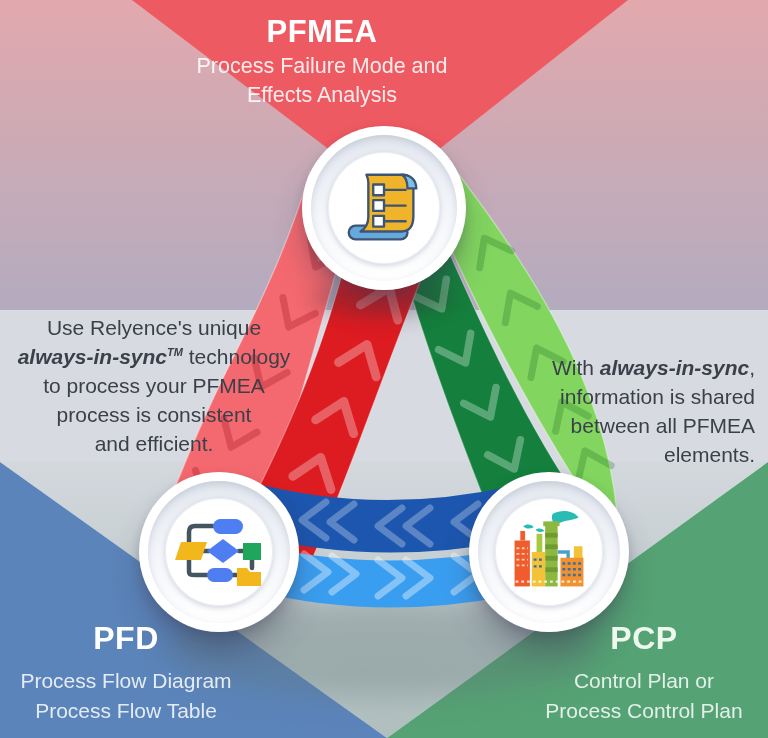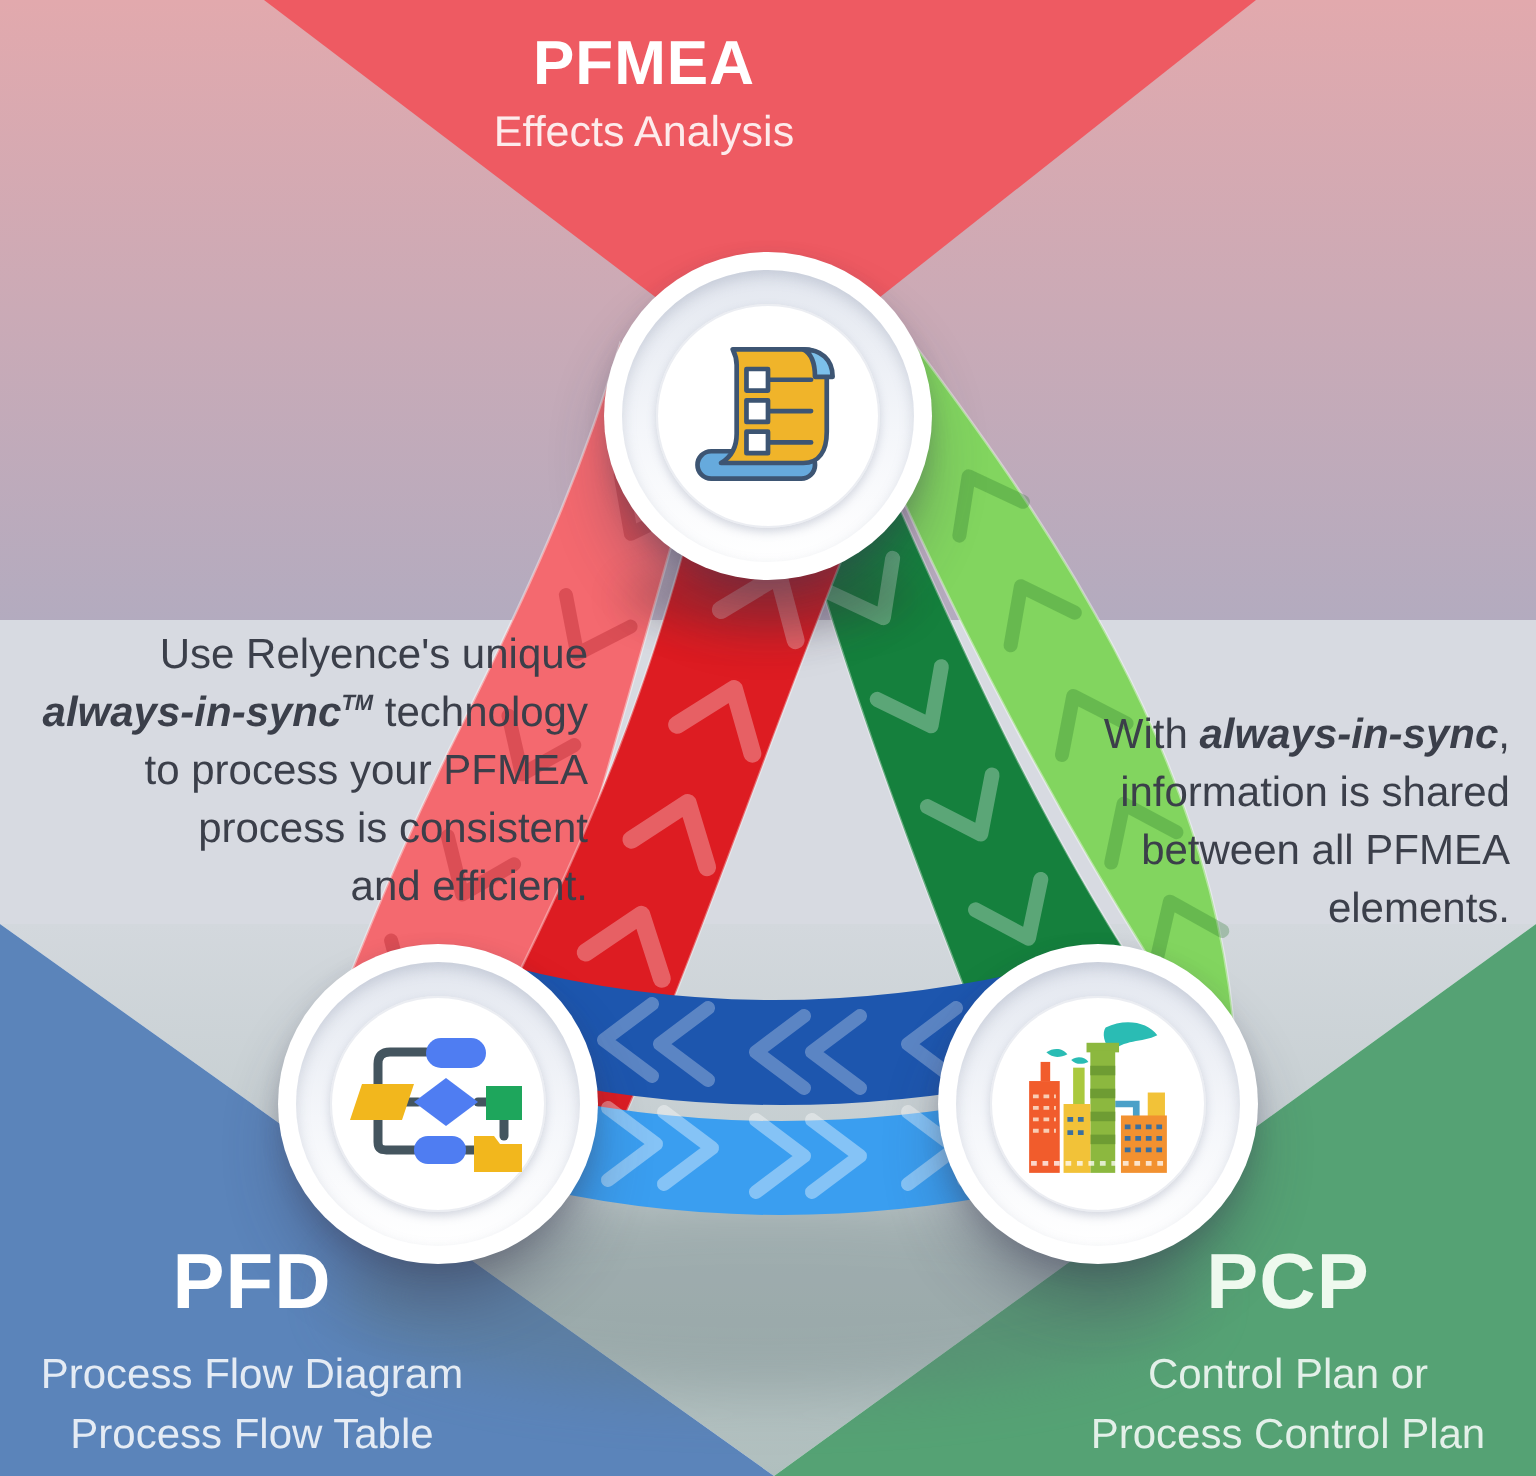--- a/index.html
+++ b/index.html
@@ -20,30 +20,30 @@
             box-shadow:0 2px 5px rgba(120,130,155,.30), inset 0 0 0 1px rgba(215,220,230,.5);
             display:flex; align-items:center; justify-content:center; }
   .bubble-top   { left:302px; top:126px; width:164px; height:164px; }
   .bubble-left  { left:139px; top:472px; width:160px; height:160px; }
   .bubble-right { left:469px; top:472px; width:160px; height:160px; }
 
   
   .top-block { position:absolute; left:0; top:14px; width:644px; text-align:center; }
   .top-block .h { font-size:31px; font-weight:700; color:#ffffff; letter-spacing:.5px; }
   .top-block .s { font-size:21.5px; line-height:29px; color:rgba(255,255,255,.88); margin-top:2px;}
-  .top-block .s + .s { margin-top:16px; }
+  .top-block .s + .s { margin-top:0; }
 
   .note { position:absolute; top:313px; font-size:21px; line-height:29px; color:#3b3f4a; }
-  .note-left  { left:14px;  width:280px; text-align:right; }
+  .note-left  { left:14px;  width:280px; text-align:center; }
   .note-right { right:13px; width:265px; text-align:right;margin-top:40px; }
   .bi { font-weight:700; font-style:italic; }
   sup.tm { font-size:11px; font-weight:700; font-style:italic; line-height:0; }
 
   .corner-block { position:absolute; top:620px; text-align:center; }
-  .corner-block .h { font-size:39px; font-weight:700; letter-spacing:.5px; }
+  .corner-block .h { font-size:32px; font-weight:700; letter-spacing:.5px; }
   .corner-block .s { font-size:21px; line-height:29px; color:rgba(255,255,255,.84); margin-top:9px; }
   .corner-block .s + .s { margin-top:1px; }
   .pfd-block { left:0px;   width:252px; }
   .pfd-block .h { color:#ffffff; }
   .pcp-block { left:516px; width:256px; }
   .pcp-block .h { color:#eef9ee; }
 </style>
 </head>
 <body>
 
@@ -227,20 +227,21 @@
             <line x1="64" y1="70" x2="84" y2="70"></line>
           </g>
           <line x1="15" y1="77" x2="85" y2="77" stroke="rgba(255,255,255,0.75)" stroke-width="2.5" stroke-dasharray="3 3"></line>
         </svg>
       </div>
     </div>
   </div>
 
   <div class="top-block">
     <div class="h">PFMEA</div>
+    <div class="s">Process Failure Mode and</div>
     <div class="s">Effects Analysis</div>
   </div>
 
   <div class="note note-left">
     <div>Use Relyence's unique</div>
     <div><span class="bi">always-in-sync</span><sup class="tm">TM</sup><span> technology</span></div>
     <div>to process your PFMEA</div>
     <div>process is consistent</div>
     <div>and efficient.</div>
   </div>

